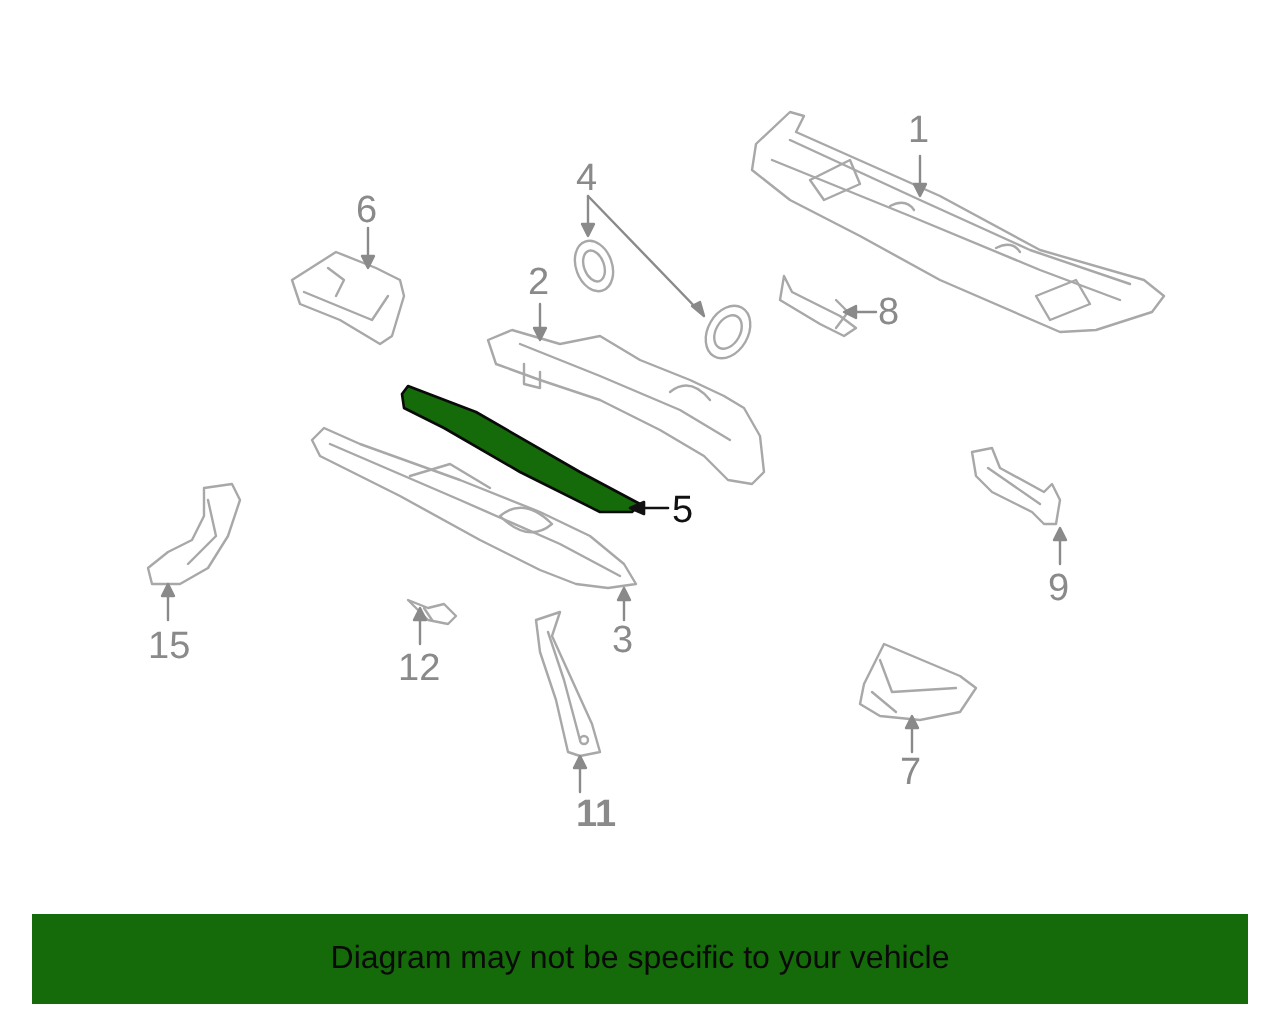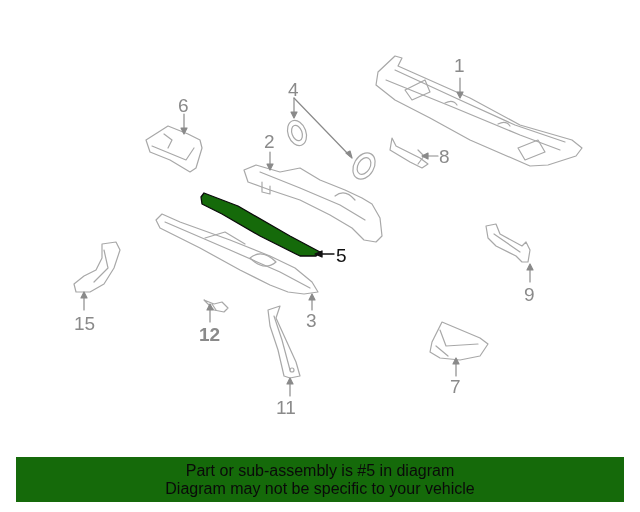--- a/index.html
+++ b/index.html
@@ -137,20 +137,19 @@
   <span class="callout" style="left:454px;top:56px;">1</span>
   <span class="callout" style="left:264px;top:132px;">2</span>
   <span class="callout" style="left:306px;top:311px;">3</span>
   <span class="callout" style="left:288px;top:80px;">4</span>
   <span class="callout active" style="left:336px;top:246px;">5</span>
   <span class="callout" style="left:178px;top:96px;">6</span>
   <span class="callout" style="left:450px;top:377px;">7</span>
   <span class="callout" style="left:439px;top:147px;">8</span>
   <span class="callout" style="left:524px;top:285px;">9</span>
   <span class="callout" style="left:74px;top:314px;">15</span>
-  <span class="callout" style="left:276px;top:398px;">11</span>
-  <span class="callout" style="left:199px;top:325px;font-weight:bold;">12</span>
+  <span class="callout" style="left:288px;top:398px;font-weight:bold;">11</span>
+  <span class="callout" style="left:199px;top:325px;">12</span>
 </div>
 
 <div id="banner">
-  <span>Part or sub-assembly is #5 in diagram</span>
   <span>Diagram may not be specific to your vehicle</span>
 </div>
 
 </body></html>

